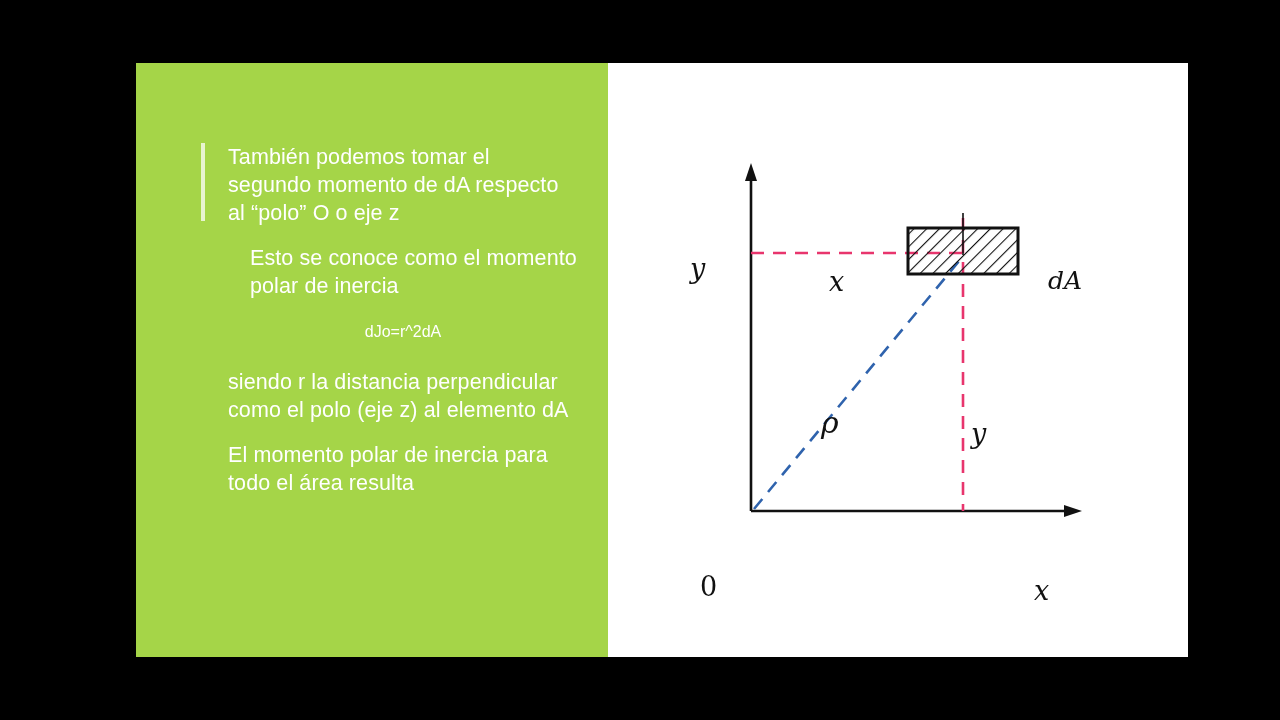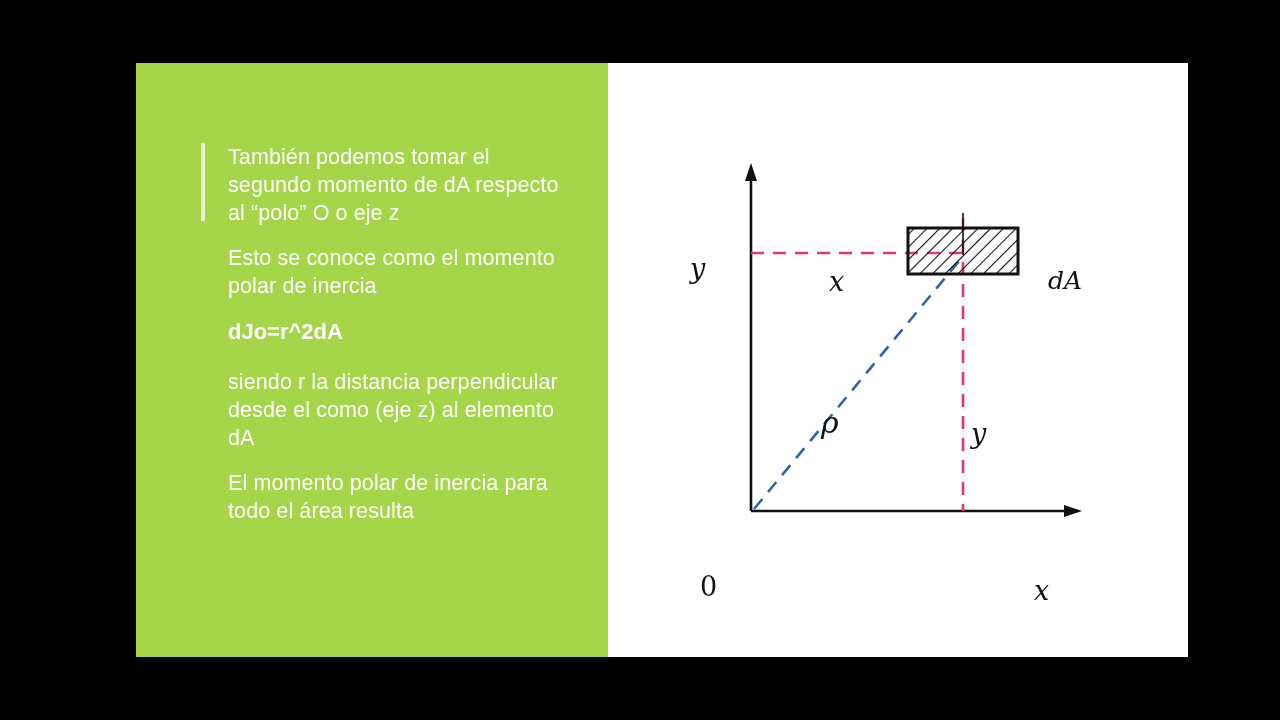--- a/index.html
+++ b/index.html
@@ -50,28 +50,30 @@
   .para {
     color: #ffffff;
     font-size: 21.5px;
     line-height: 28px;
     margin: 0 0 17px 0;
     letter-spacing: 0.1px;
   }
 
   .para-tight {
     margin-bottom: 18px;
+    margin-left: 22px;
   }
 
   .para-formula {
     color: #ffffff;
-    font-size: 22px;
-    font-weight: bold;
+    font-size: 16px;
+    font-weight: normal;
     line-height: 28px;
     margin: 0 0 22px 0;
+    text-align: center;
   }
 
   
   .right-panel {
     position: relative;
     flex: 1;
     height: 100%;
     background: #ffffff;
   }
 
@@ -106,21 +108,21 @@
 <body>
 
 <div class="slide-stage">
 
   <div class="left-panel">
     <div class="accent-bar"></div>
     <div class="text-block">
       <p class="para">También podemos tomar el segundo momento de dA respecto al “polo” O o eje z</p>
       <p class="para para-tight">Esto se conoce como el momento polar de inercia</p>
       <p class="para-formula">dJo=r^2dA</p>
-      <p class="para">siendo r la distancia perpendicular desde el como (eje z) al elemento dA</p>
+      <p class="para">siendo r la distancia perpendicular como el polo (eje z) al elemento dA</p>
       <p class="para">El momento polar de inercia para todo el área resulta</p>
     </div>
   </div>
 
   <div class="right-panel">
 
     <svg class="figure-svg" width="580" height="594" viewBox="0 0 580 594">
       <defs>
         <pattern id="hatch" width="9" height="9" patternTransform="rotate(45)" patternUnits="userSpaceOnUse">
           <line x1="0" y1="0" x2="0" y2="9" stroke="#111111" stroke-width="2.2"></line>

